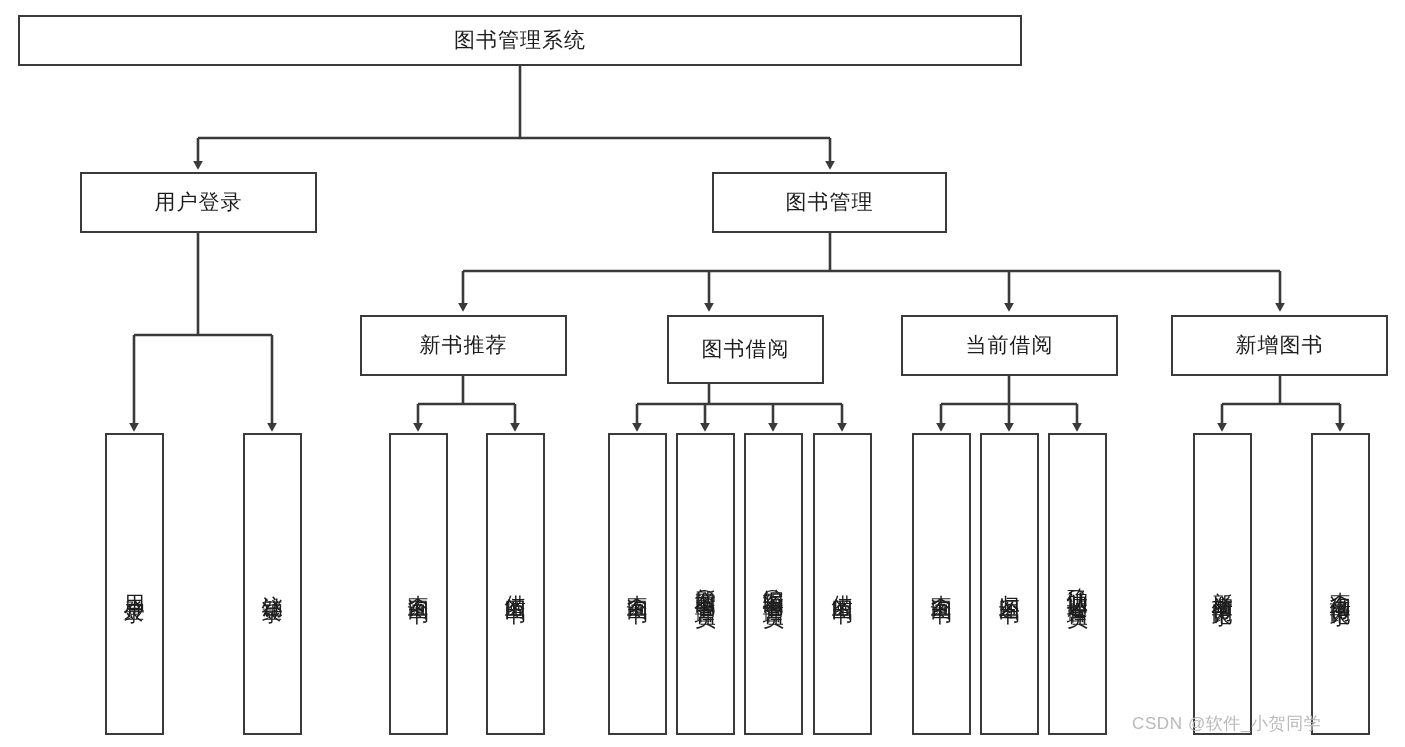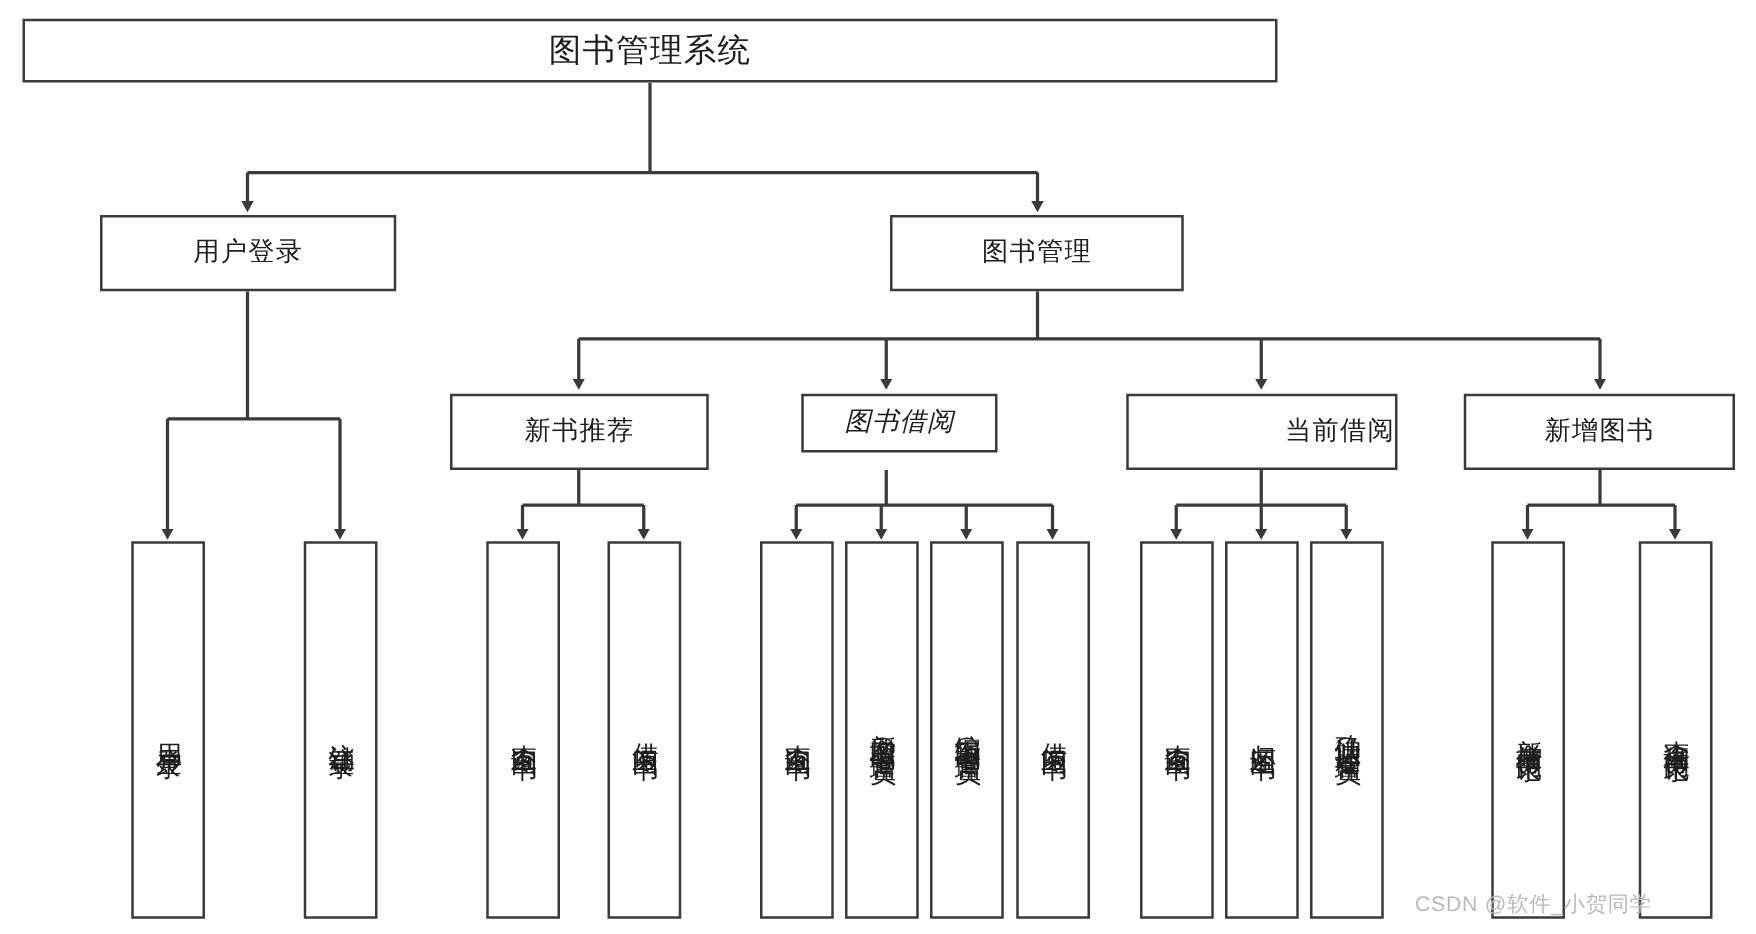--- a/index.html
+++ b/index.html
@@ -36,21 +36,21 @@
     justify-content: center;
     text-align: center;
     z-index: 2;
   }
   .node.horiz {
     font-size: 21px;
     letter-spacing: 1px;
     line-height: 1.25;
   }
   .node.root {
-    font-size: 26px;
+    font-size: 21px;
   }
   .node.vert {
     writing-mode: vertical-rl;
     text-orientation: upright;
     font-size: 21px;
     letter-spacing: 3px;
     line-height: 1.02;
     padding: 4px 0;
     align-items: center;
     justify-content: center;
@@ -135,24 +135,24 @@
   <div class="node horiz" style="left:80px; top:172px; width:237px; height:61px;">
     <span>用户登录</span>
   </div>
   <div class="node horiz" style="left:712px; top:172px; width:235px; height:61px;text-align:center;">
     <span>图书管理</span>
   </div>
 
   <div class="node horiz" style="left:360px; top:315px; width:207px; height:61px;justify-content:center;">
     <span>新书推荐</span>
   </div>
-  <div class="node horiz" style="left:641px; top:315px; width:157px; height:47px;font-style:italic;">
+  <div class="node horiz" style="left:667px; top:315px; width:157px; height:69px;">
     <span>图书借阅</span>
   </div>
-  <div class="node horiz" style="left:901px; top:315px; width:217px; height:61px;justify-content:flex-end;">
+  <div class="node horiz" style="left:901px; top:315px; width:217px; height:61px;">
     <span>当前借阅</span>
   </div>
   <div class="node horiz" style="left:1171px; top:315px; width:217px; height:61px;">
     <span>新增图书</span>
   </div>
 
   <div class="node vert" style="left:105px; top:433px; width:59px; height:302px;">
     <span class="vtext">用户登录</span>
   </div>
   <div class="node vert" style="left:243px; top:433px; width:59px; height:302px;">

